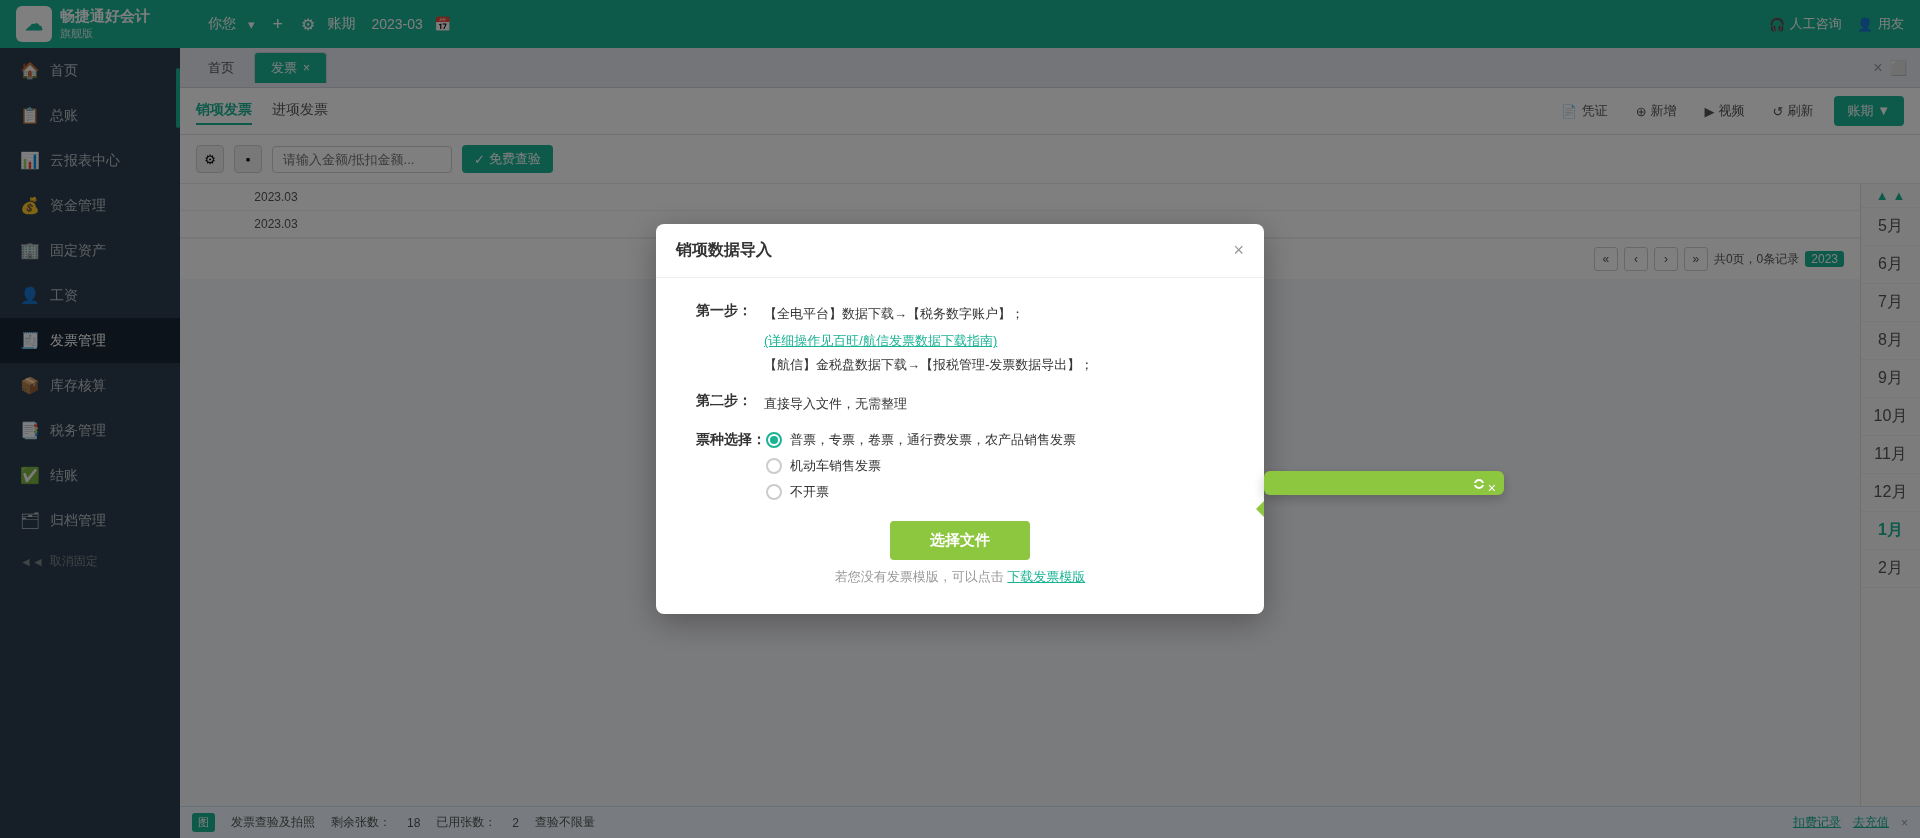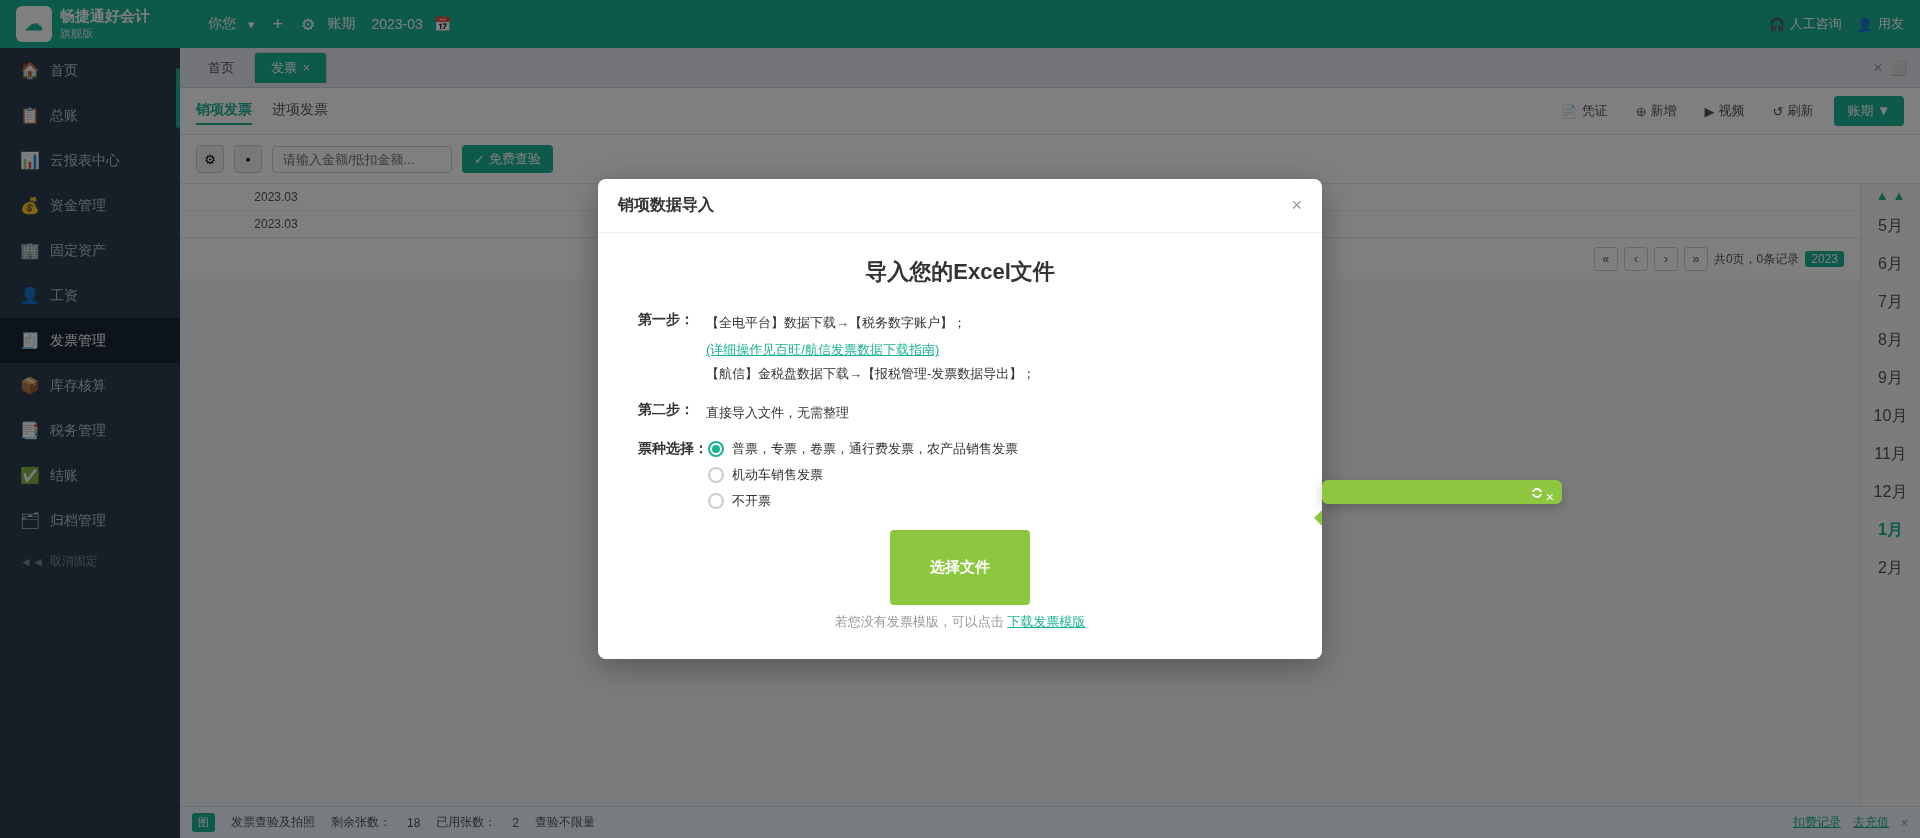--- a/index.html
+++ b/index.html
@@ -98,21 +98,21 @@
 
     
     .overlay {
       position: fixed; top: 0; left: 0; right: 0; bottom: 0;
       background: rgba(0,0,0,0.5); z-index: 200;
       display: flex; align-items: center; justify-content: center;
     }
 
     
     .modal {
-      background: white; border-radius: 8px; width: 724px;
+      background: white; border-radius: 8px; width: 608px;
       box-shadow: 0 8px 32px rgba(0,0,0,0.3); position: relative;
       overflow: visible;
     }
     .modal-header {
       display: flex; align-items: center; justify-content: space-between;
       padding: 16px 20px; border-bottom: 1px solid #eee; font-size: 16px; font-weight: bold; color: #333;
     }
     .modal-close { cursor: pointer; font-size: 18px; color: #999; background: none; border: none; }
     .modal-body { padding: 24px 40px 28px; }
     .modal-title { text-align: center; font-size: 22px; font-weight: bold; color: #333; margin-bottom: 24px; }
@@ -120,21 +120,21 @@
     .step-label { font-size: 14px; color: #333; font-weight: bold; white-space: nowrap; min-width: 60px; }
     .step-content { font-size: 13px; color: #333; line-height: 1.8; }
     .step-link { color: #1ab394; text-decoration: underline; cursor: pointer; }
     .radio-options { display: flex; flex-direction: column; gap: 8px; }
     .radio-option { display: flex; align-items: center; gap: 8px; cursor: pointer; font-size: 13px; color: #333; }
     .radio-circle { width: 16px; height: 16px; border-radius: 50%; border: 2px solid #ccc; display: flex; align-items: center; justify-content: center; }
     .radio-circle.checked { border-color: #1ab394; }
     .radio-dot { width: 8px; height: 8px; border-radius: 50%; background: #1ab394; }
     .select-file-btn {
       display: block; margin: 20px auto 8px; background: #8dc63f; color: white;
-      border: none; padding: 28px 40px; border-radius: 4px; font-size: 15px; cursor: pointer;
+      border: none; padding: 10px 40px; border-radius: 4px; font-size: 15px; cursor: pointer;
       font-weight: bold;
     }
     .modal-footer-note { text-align: center; font-size: 13px; color: #999; }
     .modal-footer-link { color: #1ab394; text-decoration: underline; cursor: pointer; }
 
     
     .tooltip-bubble {
       position: absolute; right: -280px; top: 40px;
       background: #8dc63f; color: white; padding: 12px 14px;
       border-radius: 6px; font-size: 13px; line-height: 1.6; width: 240px;
@@ -360,21 +360,20 @@
   </div>
 </div>
 
 <div class="overlay">
   <div class="modal">
     <div class="modal-header">
       <span>销项数据导入</span>
       <button class="modal-close">×</button>
     </div>
     <div class="modal-body">
-      <div class="modal-title">导入您的Excel文件</div>
 
       <div class="step-row">
         <span class="step-label">第一步：</span>
         <div class="step-content">
           <div>【全电平台】数据下载→【税务数字账户】；</div>
           <div style="margin-top:4px;">
             <span class="step-link">(详细操作见百旺/航信发票数据下载指南)</span>
           </div>
           <div>【航信】金税盘数据下载→【报税管理-发票数据导出】；</div>
         </div>

